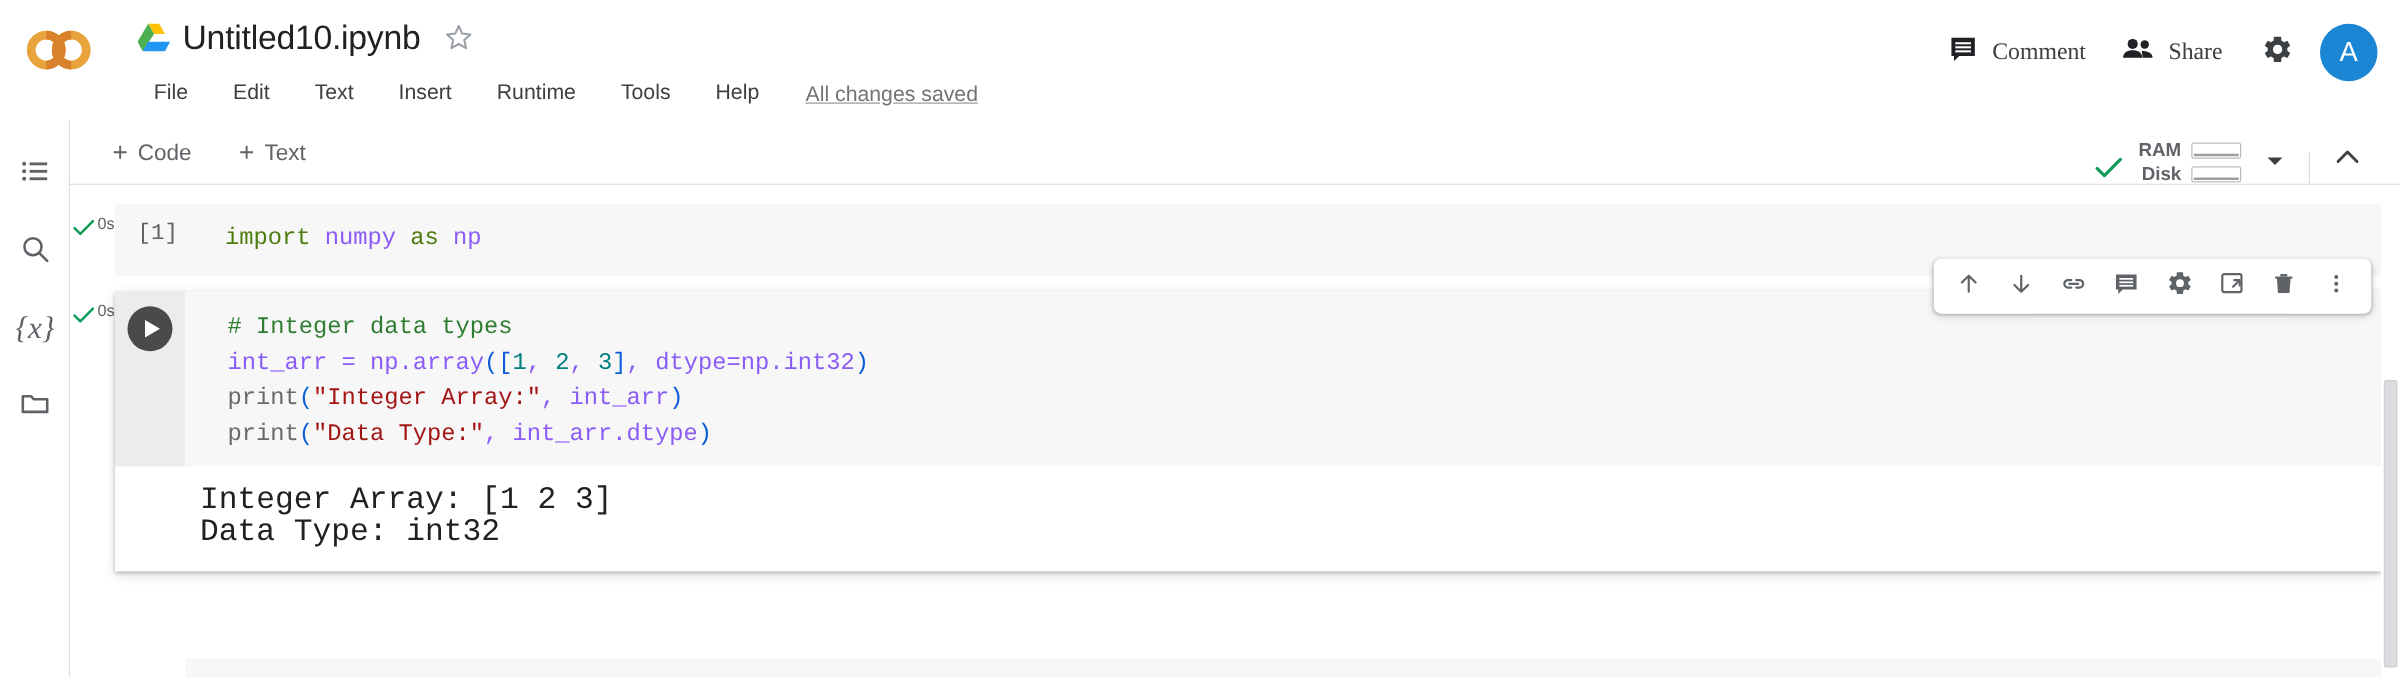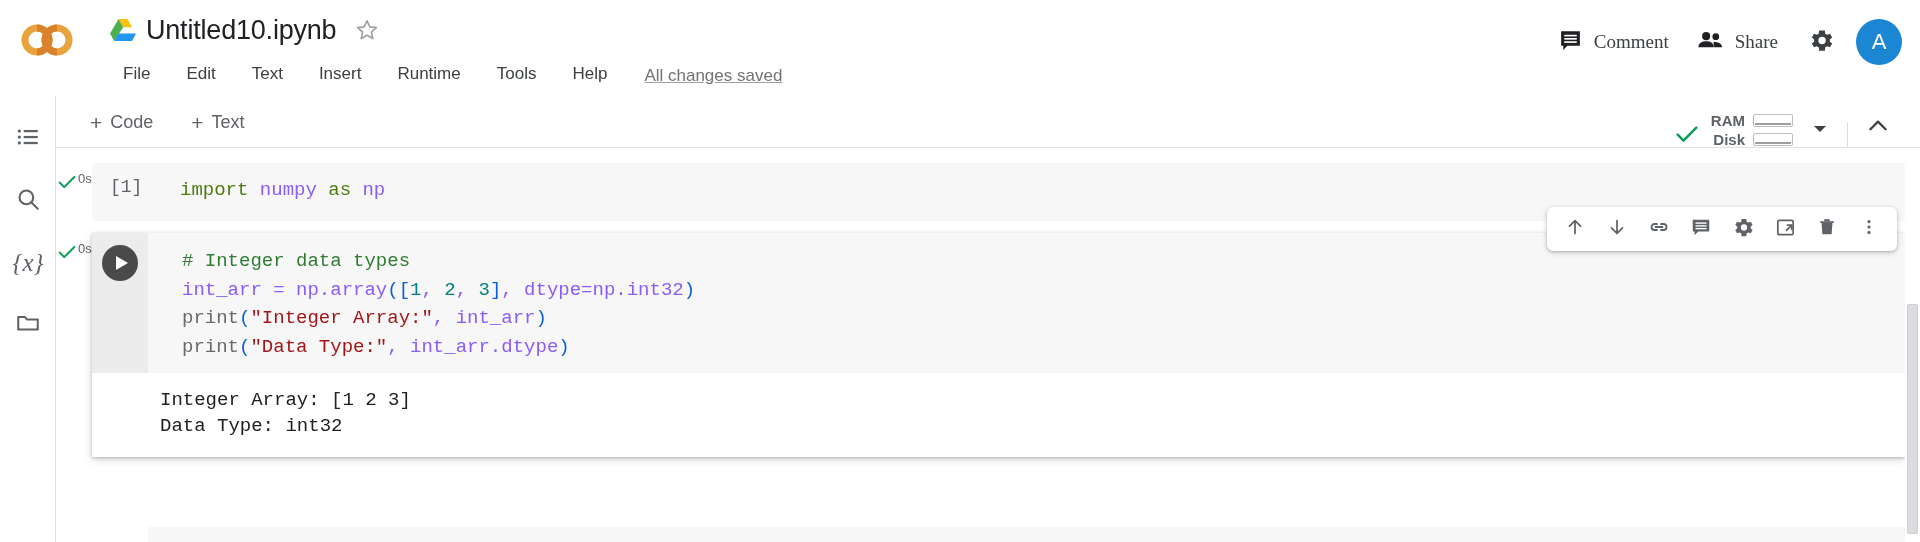--- a/index.html
+++ b/index.html
@@ -76,21 +76,21 @@
   .cell2-shell { position:absolute; left:36px; top:0; width:1813px; background:#fff;
                  box-shadow:0 1px 3px rgba(0,0,0,.22), 0 3px 9px rgba(0,0,0,.14); }
   .code-area { position:relative; background:#f7f7f7; height:140px; }
   .run-gutter { position:absolute; left:0; top:0; width:56px; height:140px; background:#ececec; }
   .play-btn { position:absolute; left:10px; top:12px; width:36px; height:36px; border-radius:50%;
               background:#4a4a4a; display:flex; align-items:center; justify-content:center; cursor:pointer; }
   .play-tri { width:0;height:0;border-left:12px solid #fff;border-top:7.5px solid transparent;border-bottom:7.5px solid transparent; margin-left:4px; }
   .code2 { position:absolute; left:68px; top:14px; font-family:"Liberation Mono",monospace;
            font-size:19px; line-height:28.5px; white-space:pre;margin-left:22px; }
   .out-area { background:#fff; padding:14px 0 18px 68px; }
-  .out-text { font-family:"Liberation Mono",monospace; font-size:19px; line-height:26px;
+  .out-text { font-family:"Liberation Mono",monospace; font-size:25px; line-height:26px;
               color:#202124; white-space:pre; }
 
   
   .k  { color:#4d7c0f; }
   .c  { color:#2e7d32; }
   .s  { color:#a31515; }
   .n  { color:#008080; }
   .p  { color:#0b5ed7; }
   .fn { color:#6a6a6a; }
   .t  { color:#8b5cf6; }

